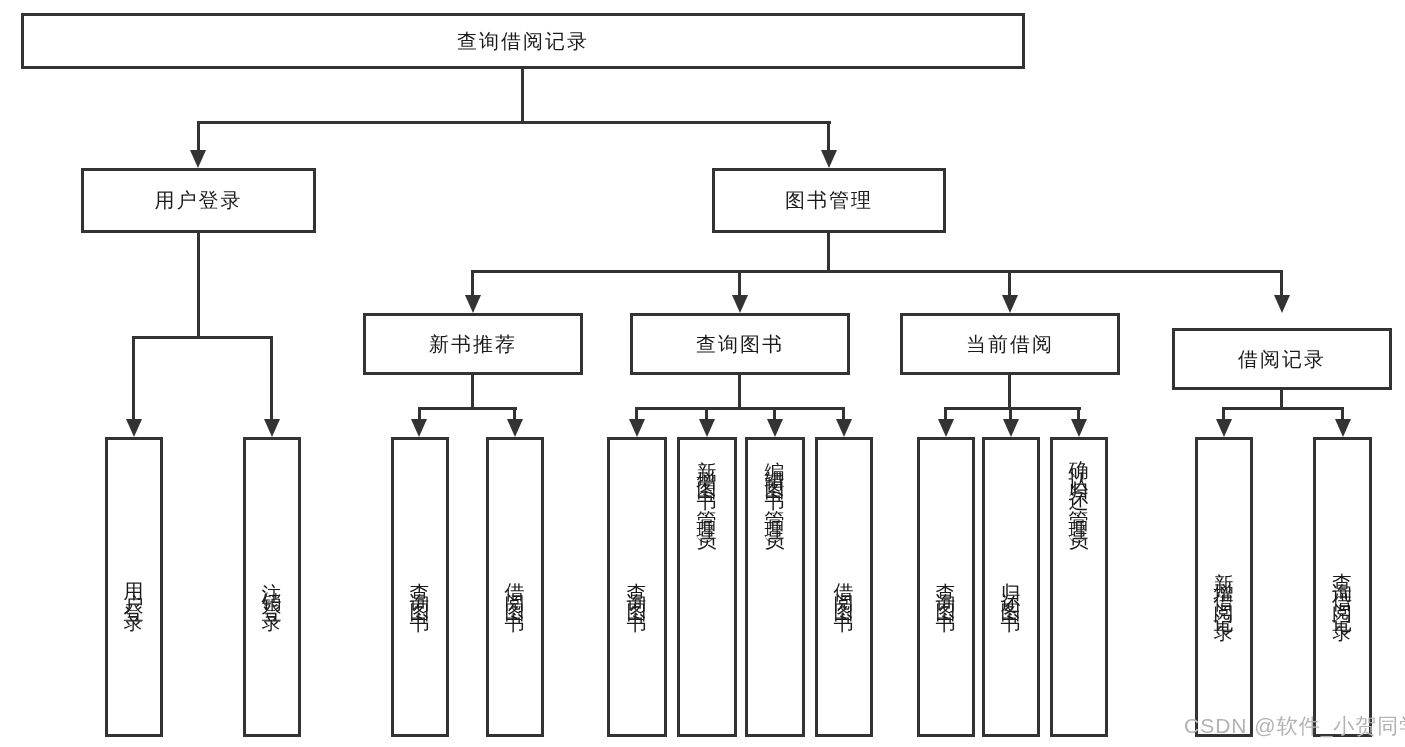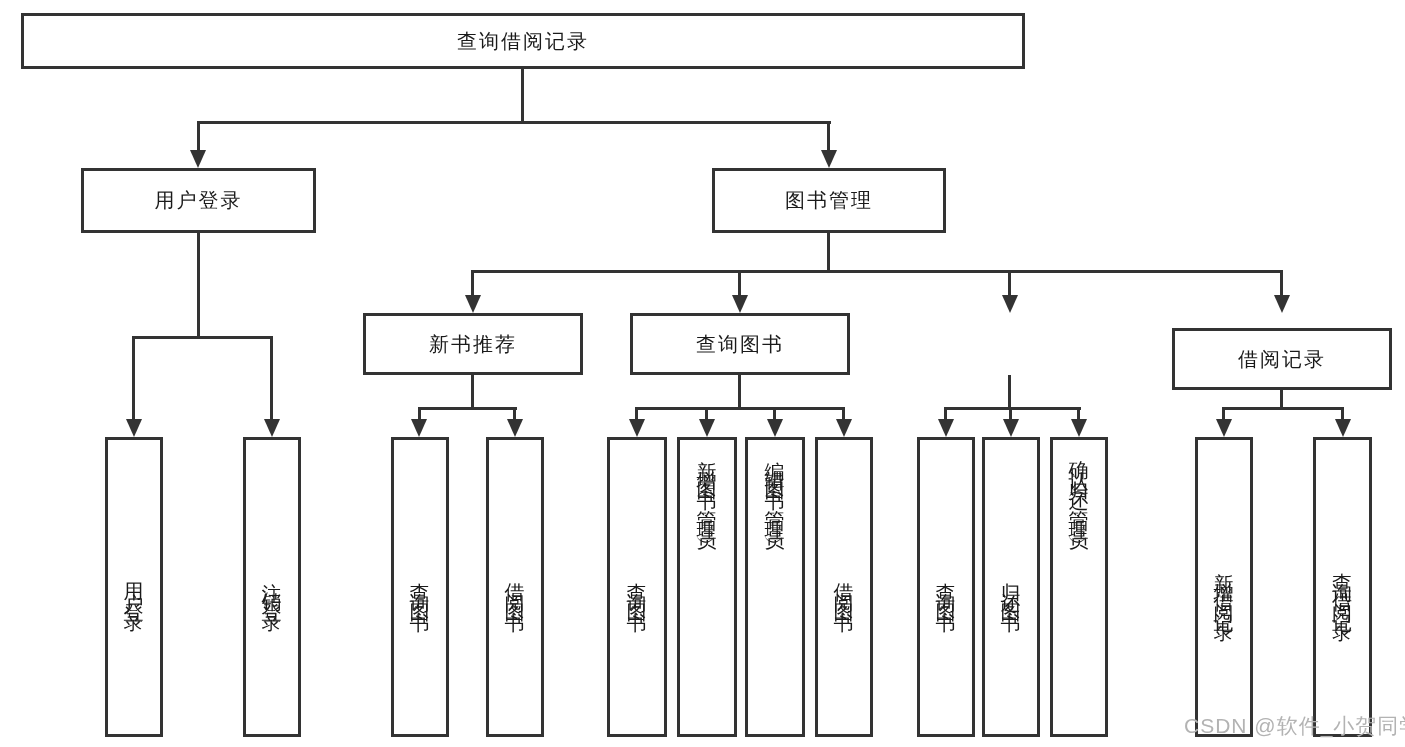--- a/index.html
+++ b/index.html
@@ -120,20 +120,23 @@
   <div class="box" style="left:363px;top:313px;width:220px;height:62px">
     <span>新书推荐</span>
   </div>
 
   <div class="box" style="left:712px;top:168px;width:234px;height:65px">
     <span>图书管理</span>
   </div>
   <div class="box" style="left:630px;top:313px;width:220px;height:62px">
     <span>查询图书</span>
   </div>
+  <div class="box" style="left:900px;top:313px;width:220px;height:62px">
+    <span>当前借阅</span>
+  </div>
   <div class="box" style="left:1172px;top:328px;width:220px;height:62px">
     <span>借阅记录</span>
   </div>
 
   <div class="vbox" style="left:105px;top:437px;width:58px;height:300px">
     <span class="vtext">用户登录</span>
   </div>
   <div class="vbox" style="left:243px;top:437px;width:58px;height:300px">
     <span class="vtext">注销登录</span>
   </div>

